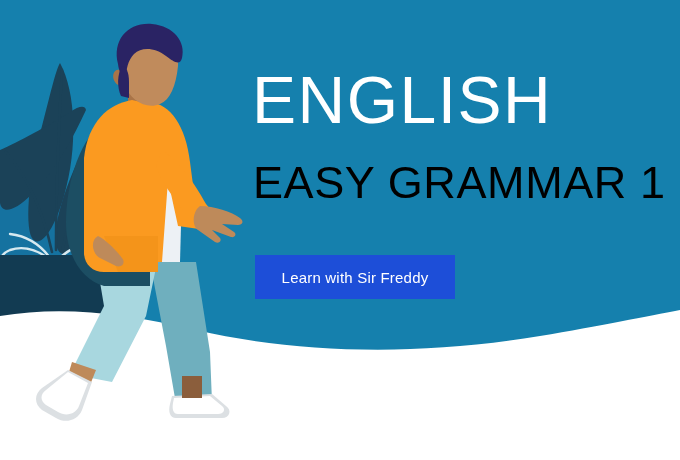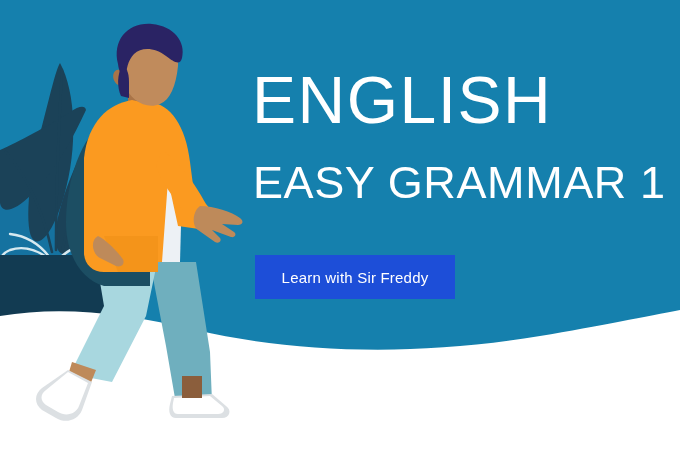--- a/index.html
+++ b/index.html
@@ -43,21 +43,21 @@
     white-space: nowrap;
   }
   .subhead {
     position: absolute;
     left: 253px;
     top: 160px;
     font-size: 45px;
     line-height: 45px;
     letter-spacing: 0.6px;
     font-weight: 400;
-    color: #ffffff;
+    color: #000000;
     white-space: nowrap;
   }
   .cta {
     position: absolute;
     left: 255px;
     top: 255px;
     width: 200px;
     height: 44px;
     background: #1d4ed8;
     border: none;

